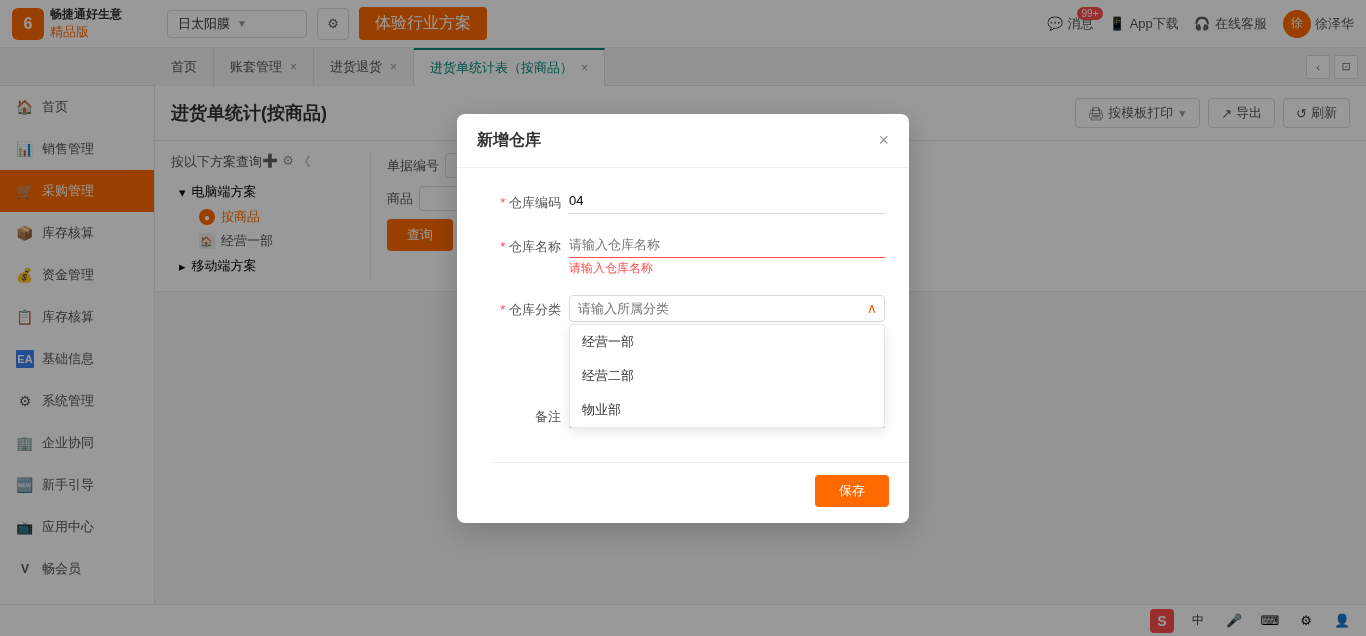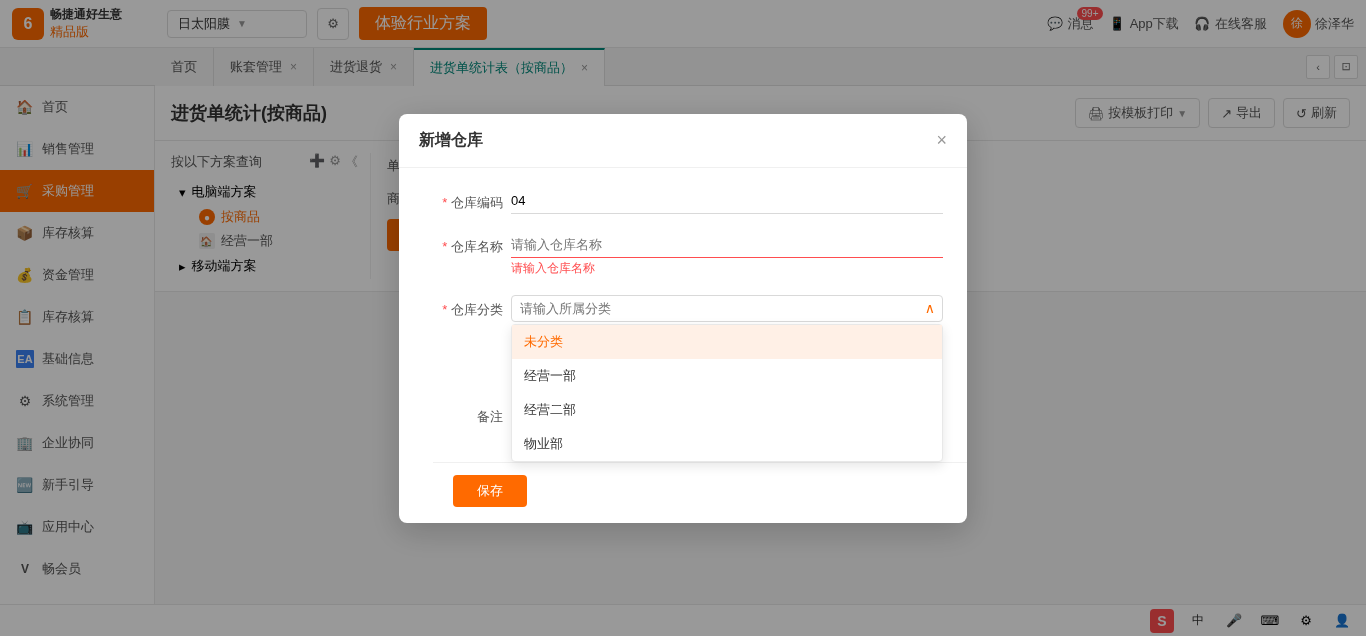--- a/index.html
+++ b/index.html
@@ -121,21 +121,21 @@
       border: 1px solid #ddd; background: #fff; border-radius: 4px; cursor: pointer; color: #555; font-size: 13px;
     }
     .action-btn .arrow { font-size: 10px; color: #999; }
 
     
     .filter-area {
       background: #fff; margin: 0; padding: 12px 16px;
       border-bottom: 1px solid #e8e8e8; display: flex;
     }
     .filter-left { width: 200px; border-right: 1px solid #eee; padding-right: 12px; }
-    .filter-label { font-size: 13px; color: #555; margin-bottom: 8px; display: flex; align-items: center; justify-content: space-between; }
+    .filter-label { font-size: 13px; color: #555; margin-bottom: 8px; display: flex; align-items: center; }
     .filter-tree { font-size: 13px; }
     .tree-item { padding: 4px 8px; cursor: pointer; display: flex; align-items: center; gap: 6px; }
     .tree-sub { padding-left: 20px; }
     .tree-sub-item { padding: 3px 8px; cursor: pointer; display: flex; align-items: center; gap: 6px; color: #555; }
     .tree-sub-item.active { color: #ff6a00; }
     .tree-icon-circle { width: 16px; height: 16px; border-radius: 50%; background: #ff6a00; display: flex; align-items: center; justify-content: center; color: #fff; font-size: 10px; }
 
     .filter-right { flex: 1; padding-left: 16px; }
     .filter-row { display: flex; align-items: center; margin-bottom: 8px; gap: 12px; }
     .filter-item { display: flex; align-items: center; gap: 6px; }
@@ -160,21 +160,21 @@
 
     
     .overlay {
       position: fixed; top: 0; left: 0; right: 0; bottom: 0;
       background: rgba(0,0,0,0.4); z-index: 100;
       display: flex; align-items: center; justify-content: center;
     }
 
     
     .dialog {
-      background: #fff; border-radius: 8px; width: 568px;
+      background: #fff; border-radius: 8px; width: 452px;
       box-shadow: 0 8px 32px rgba(0,0,0,0.2); position: relative; overflow: visible;
     }
     .dialog-header {
       display: flex; align-items: center; justify-content: space-between;
       padding: 16px 20px; border-bottom: 1px solid #f0f0f0;
     }
     .dialog-title { font-size: 16px; font-weight: bold; color: #333; }
     .dialog-close { cursor: pointer; color: #999; font-size: 18px; }
     .dialog-body { padding: 20px 24px 16px; }
     .form-row {
@@ -204,21 +204,21 @@
       width: 100%; background: #fff;
       border: 1px solid #e8e8e8; border-radius: 4px;
       box-shadow: 0 4px 12px rgba(0,0,0,0.1); z-index: 200;
     }
     .dropdown-item {
       padding: 8px 12px; cursor: pointer; font-size: 13px; color: #333;
     }
     .dropdown-item.selected { background: #fff0e6; color: #ff6a00; }
 
     .dialog-footer {
-      display: flex; justify-content: flex-start; padding: 12px 20px 16px;
+      display: flex; justify-content: flex-end; padding: 12px 20px 16px;
       border-top: 1px solid #f0f0f0; gap: 12px; margin-left: 34px;
     }
     .btn-save {
       padding: 7px 24px; border: none; border-radius: 4px;
       background: #ff6a00; color: #fff; cursor: pointer; font-size: 13px;
     }
 
     
     .status-bar {
       position: fixed; bottom: 0; left: 0; right: 0; height: 32px;
@@ -488,21 +488,20 @@
 
       <div class="form-row" style="position:relative;">
         <label class="form-label required">仓库分类</label>
         <div class="form-field" style="position:relative;">
           <div class="select-wrapper">
             <input class="form-input" type="text" placeholder="请输入所属分类" style="border: 1px solid rgb(217, 217, 217); border-radius: 4px; padding: 5px 30px 5px 8px;">
             <span class="select-arrow">∧</span>
           </div>
 
           <div class="category-dropdown">
-            <div class="dropdown-item selected">未分类</div>
             <div class="dropdown-item">经营一部</div>
             <div class="dropdown-item">经营二部</div>
             <div class="dropdown-item">物业部</div>
           </div>
         </div>
       </div>
 
       <div class="form-row" style="margin-top:80px;">
         <label class="form-label">备注</label>
         <div class="form-field">

